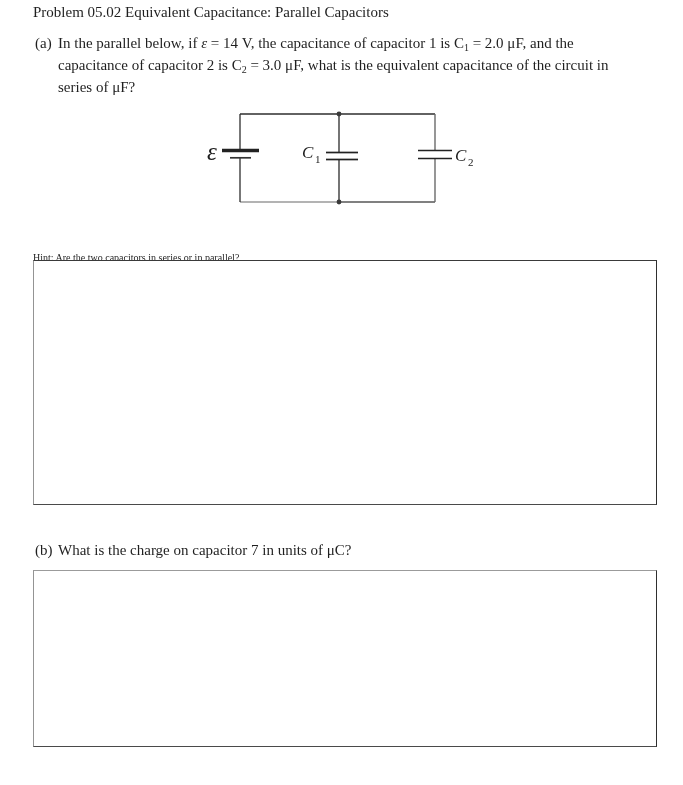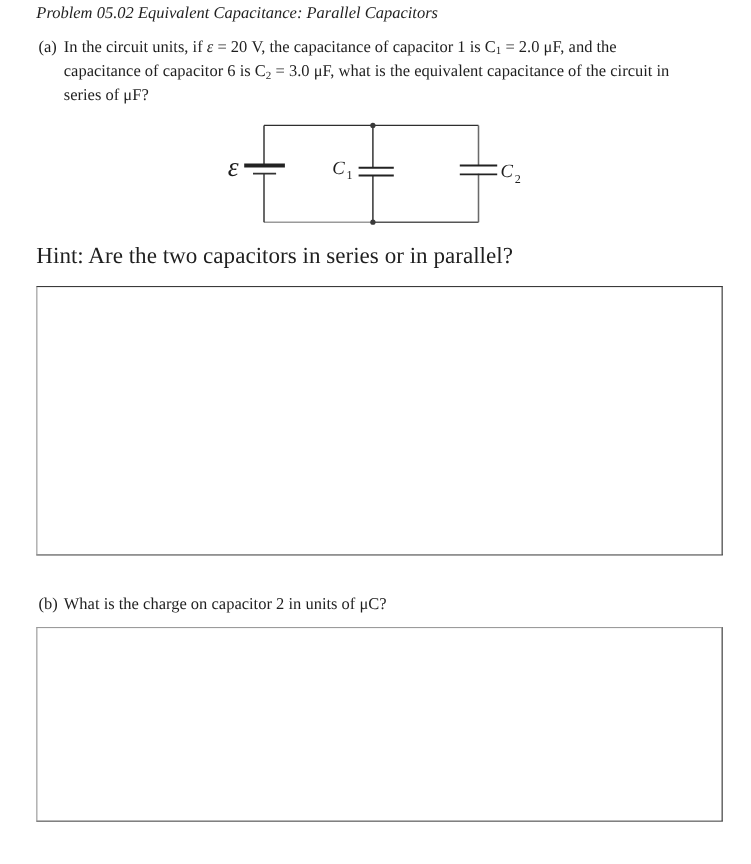--- a/index.html
+++ b/index.html
@@ -8,37 +8,36 @@
     width: 683px;
     height: 785px;
     background: #ffffff;
     font-family: "Liberation Serif", serif;
     color: #1f1f1f;
     overflow: hidden;
   }
   .abs { position: absolute; }
   .title {
     left: 33px; top: 4px;
-    font-style: italic;
     font-size: 15px;
     white-space: nowrap;
   }
   .para {
     left: 35px; top: 32px;
     font-size: 15px;
     line-height: 22px;
     white-space: nowrap;
   }
   .plabel { display: inline-block; width: 23px; }
   .indent { padding-left: 23px; }
   .eps { font-style: italic; }
   .sb { font-size: 10px; vertical-align: -2.5px; line-height: 0; }
   .hint {
-    left: 33px; top: 220px;
-    font-size: 21px;
+    left: 33px; top: 252px;
+    font-size: 10px;
     white-space: nowrap;
   }
   .partb {
     left: 35px; top: 542px;
     font-size: 15px;
     white-space: nowrap;
   }
   .ansbox {
     box-sizing: border-box;
     background: #ffffff;
@@ -61,22 +60,22 @@
   .emf { font-style: italic; font-size: 25px; }
 </style>
 </head>
 <body>
 
 <div class="page">
 
   <div class="abs title">Problem 05.02 Equivalent Capacitance: Parallel Capacitors</div>
 
   <div class="abs para">
-    <div><span class="plabel">(a)</span><span>In the circuit units, if </span><span class="eps">ε</span><span> = 20 V, the capacitance of capacitor 1 is C</span><span class="sb">1</span><span> = 2.0 μF, and the</span></div>
-    <div class="indent"><span>capacitance of capacitor 6 is C</span><span class="sb">2</span><span> = 3.0 μF, what is the equivalent capacitance of the circuit in</span></div>
+    <div><span class="plabel">(a)</span><span>In the parallel below, if </span><span class="eps">ε</span><span> = 14 V, the capacitance of capacitor 1 is C</span><span class="sb">1</span><span> = 2.0 μF, and the</span></div>
+    <div class="indent"><span>capacitance of capacitor 2 is C</span><span class="sb">2</span><span> = 3.0 μF, what is the equivalent capacitance of the circuit in</span></div>
     <div class="indent">series of μF?</div>
   </div>
 
   <svg class="abs circuit" viewBox="0 0 683 115" xmlns="http://www.w3.org/2000/svg">
 
     <line x1="240" y1="14" x2="435" y2="14" stroke="#2e2e2e" stroke-width="1.3"></line>
     <line x1="240" y1="102" x2="339" y2="102" stroke="#9a9a9a" stroke-width="1.4"></line>
     <line x1="339" y1="102" x2="435" y2="102" stroke="#565656" stroke-width="1.4"></line>
     <line x1="240" y1="14" x2="240" y2="50" stroke="#2e2e2e" stroke-width="1.3"></line>
     <line x1="240" y1="58" x2="240" y2="102" stroke="#2e2e2e" stroke-width="1.3"></line>
@@ -107,17 +106,17 @@
     <text class="clabel" x="302" y="58">C</text>
     <text class="csub" x="315" y="63">1</text>
     <text class="clabel" x="455" y="61">C</text>
     <text class="csub" x="468" y="66">2</text>
   </svg>
 
   <div class="abs hint">Hint: Are the two capacitors in series or in parallel?</div>
 
   <div class="abs ansbox box-a"></div>
 
-  <div class="abs partb"><span class="plabel">(b)</span><span>What is the charge on capacitor 2 in units of μC?</span></div>
+  <div class="abs partb"><span class="plabel">(b)</span><span>What is the charge on capacitor 7 in units of μC?</span></div>
 
   <div class="abs ansbox box-b"></div>
 
 </div>
 
 </body></html>

